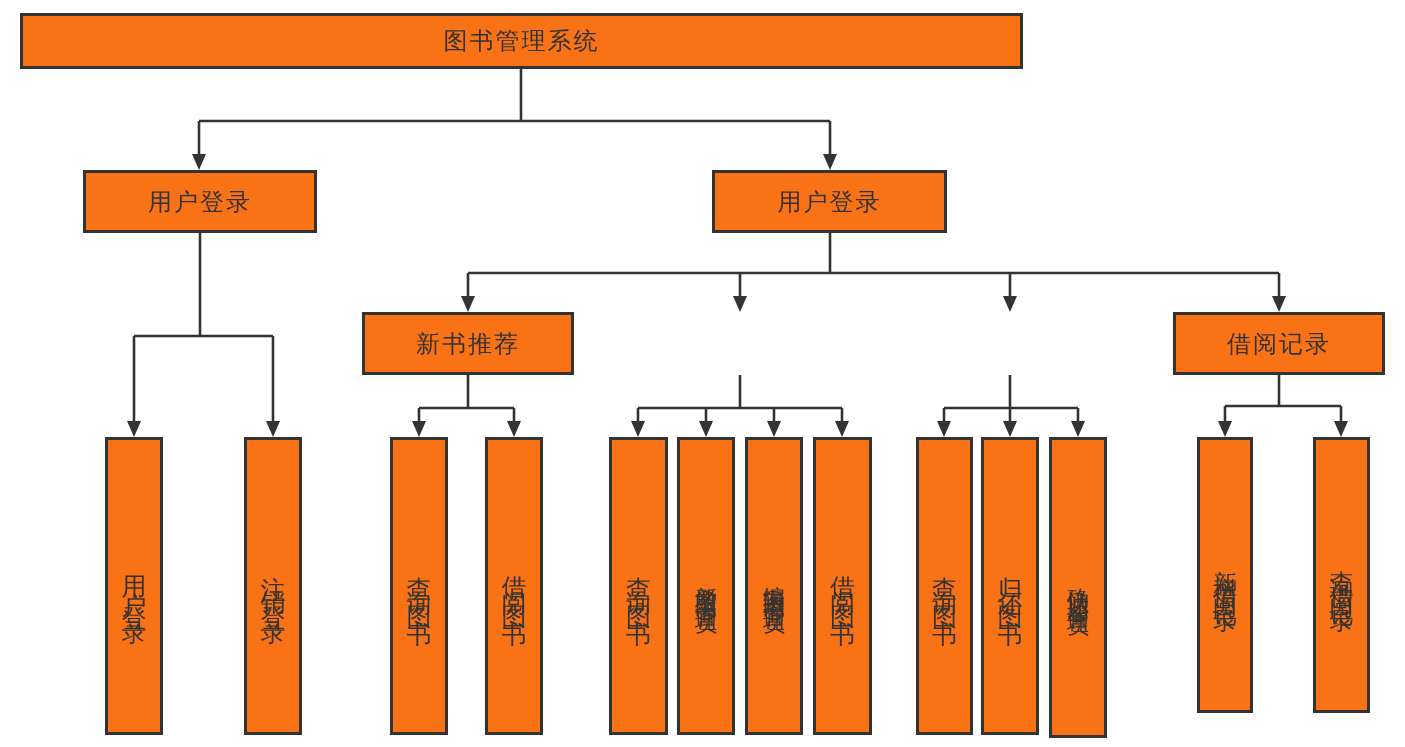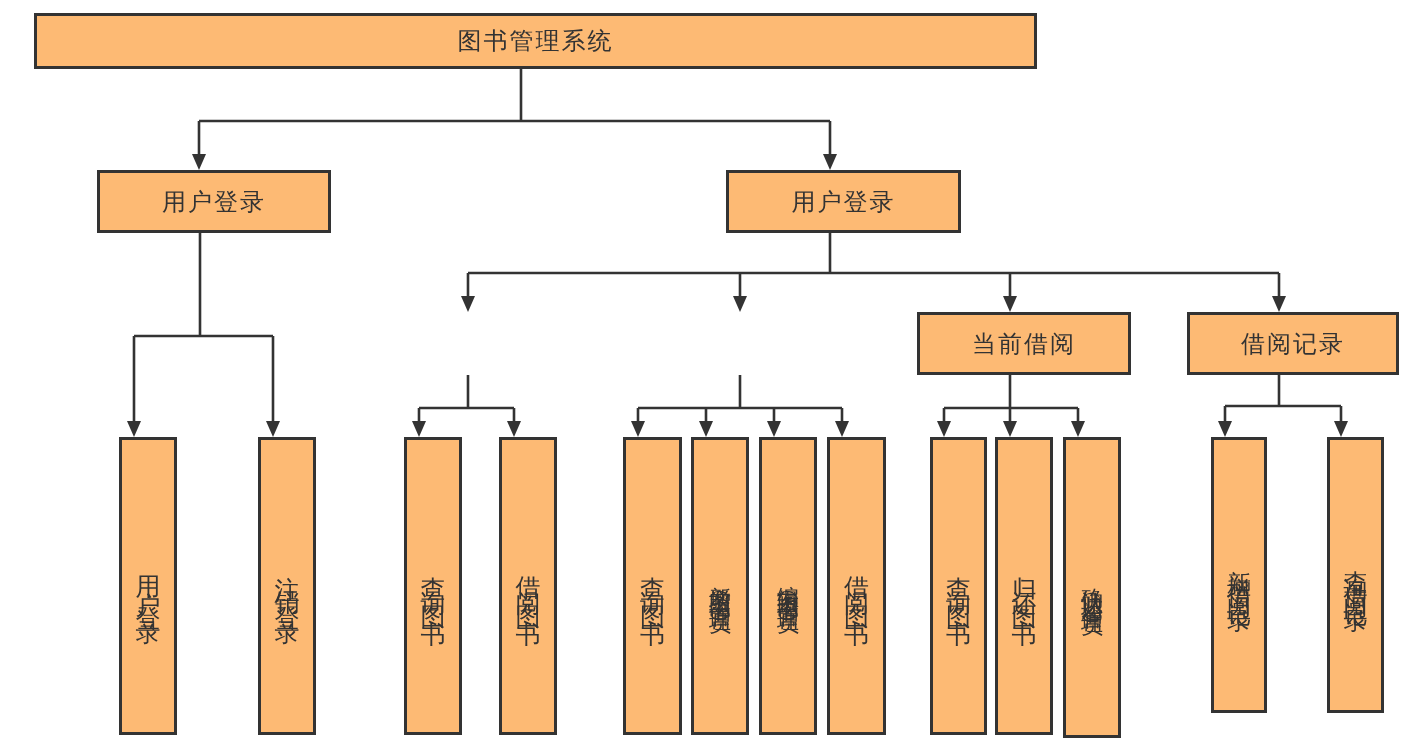--- a/index.html
+++ b/index.html
@@ -4,22 +4,22 @@
 <style>
   html,body{margin:0;padding:0;background:#fff;}
   #stage{
     position:relative;width:1405px;height:747px;background:#ffffff;overflow:hidden;
     font-family:"Liberation Sans","DejaVu Sans",sans-serif;color:#333;
   }
   #connectors{position:absolute;left:0;top:0;width:1405px;height:747px;}
   #connectors path{stroke:#333;stroke-width:2.6;fill:none;}
   #connectors polygon{fill:#333;stroke:none;}
   .box{
-    position:absolute;box-sizing:border-box;border:3px solid #333;background:#fdba74;
-    display:flex;align-items:center;justify-content:center;color:#333;margin-left:14px;
+    position:absolute;box-sizing:border-box;border:3px solid #333;background:#f97316;
+    display:flex;align-items:center;justify-content:center;color:#333;
   }
   .h-label{font-size:24px;letter-spacing:2px;white-space:nowrap;}
   .leaf span{
     writing-mode:vertical-rl;text-orientation:mixed;white-space:nowrap;
     display:block;line-height:1;
   }
   .ls4{font-size:25px;letter-spacing:15px;}
   .ls6{font-size:24px;letter-spacing:8px;}
   .ls9{font-size:22px;letter-spacing:4px;}
   #watermark{
@@ -72,22 +72,22 @@
     <div class="h-label">图书管理系统</div>
   </div>
 
   <div class="box" style="left:83px;top:170px;width:234px;height:63px;">
     <div class="h-label">用户登录</div>
   </div>
   <div class="box" style="left:712px;top:170px;width:235px;height:63px;">
     <div class="h-label">用户登录</div>
   </div>
 
-  <div class="box" style="left:903px;top:312px;width:214px;height:63px;">
-    <div class="h-label">当前借阅</div>
+  <div class="box" style="left:362px;top:312px;width:212px;height:63px;">
+    <div class="h-label">新书推荐</div>
   </div>
   <div class="box" style="left:1173px;top:312px;width:212px;height:63px;">
     <div class="h-label">借阅记录</div>
   </div>
 
   <div class="box leaf" style="left:105px;top:437px;width:58px;height:298px;">
     <span class="ls4">用户登录</span>
   </div>
   <div class="box leaf" style="left:244px;top:437px;width:58px;height:298px;">
     <span class="ls4">注销登录</span>

